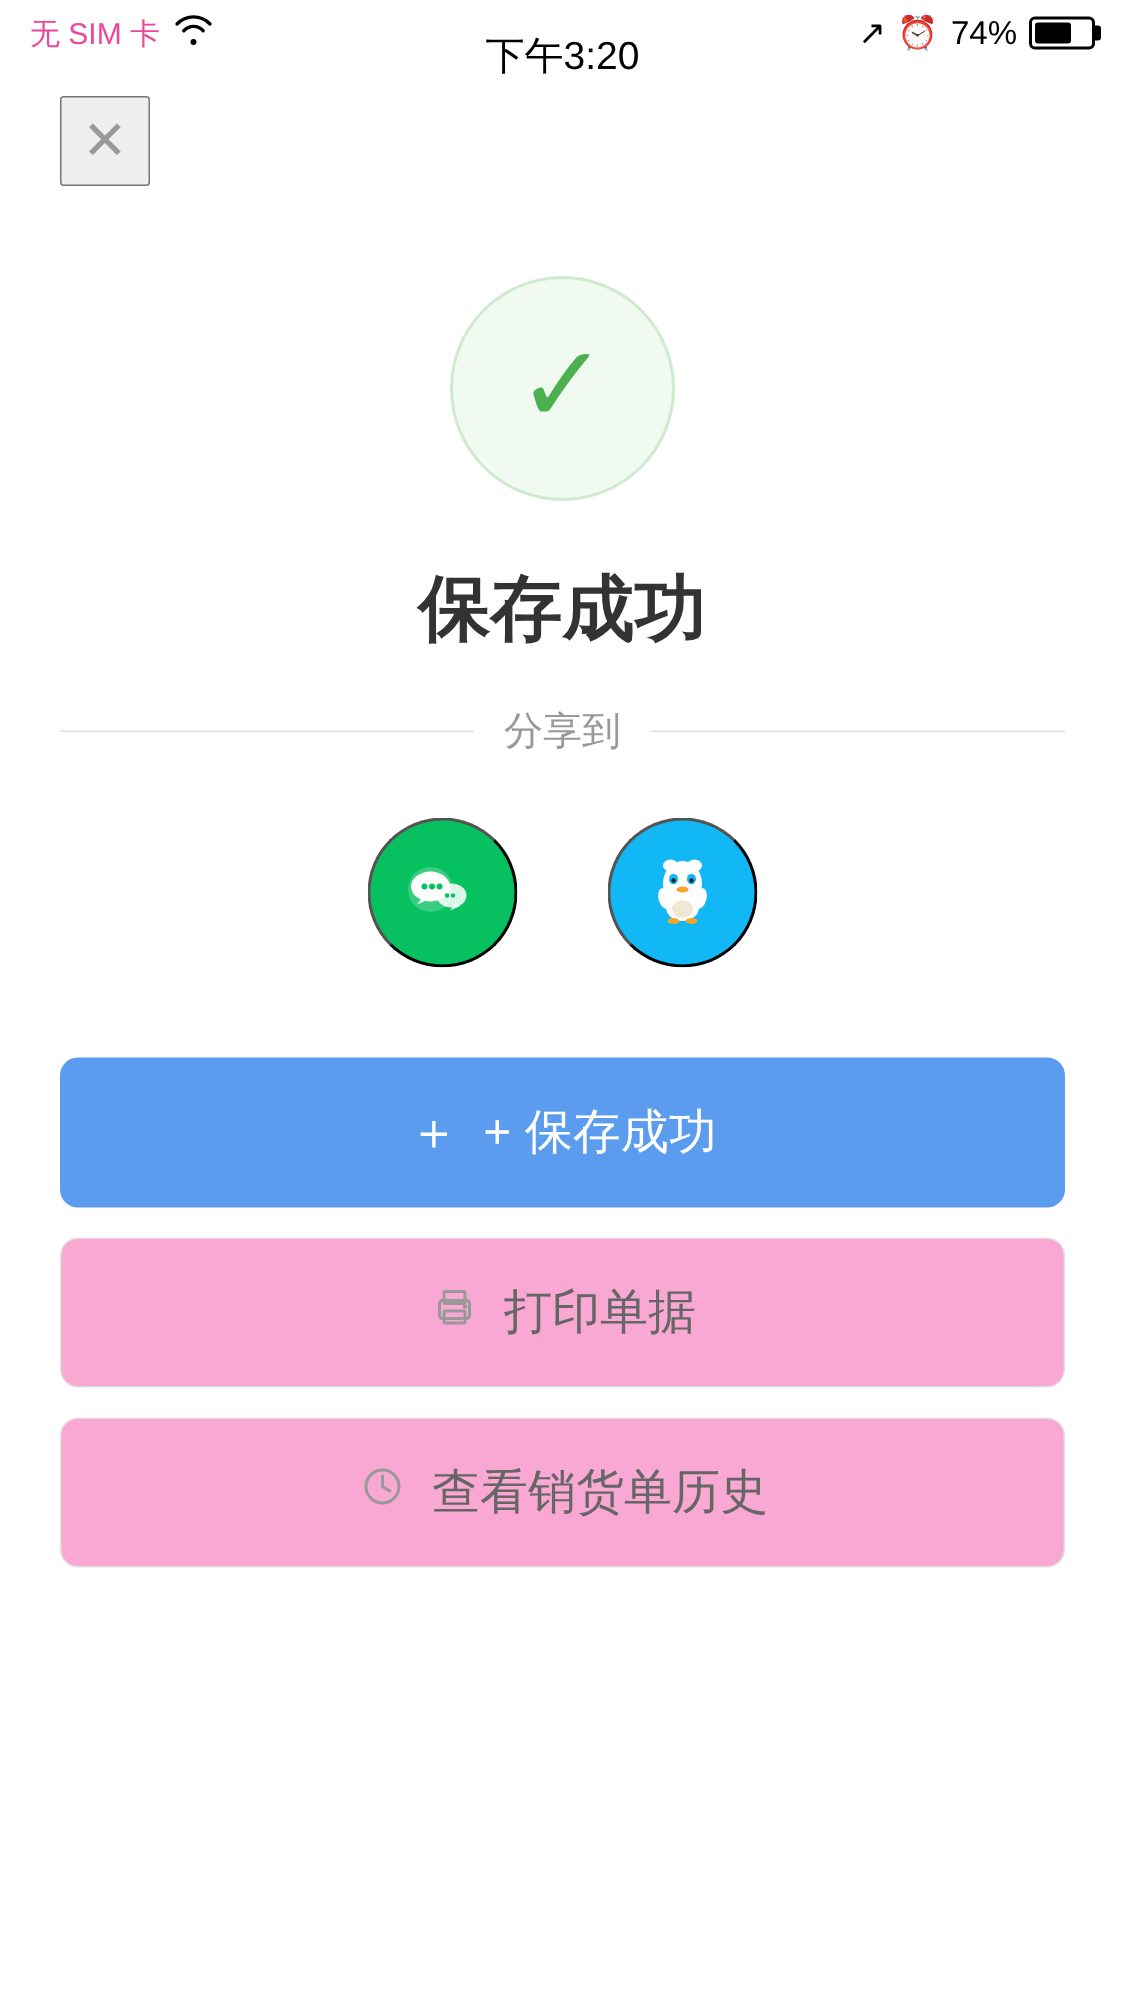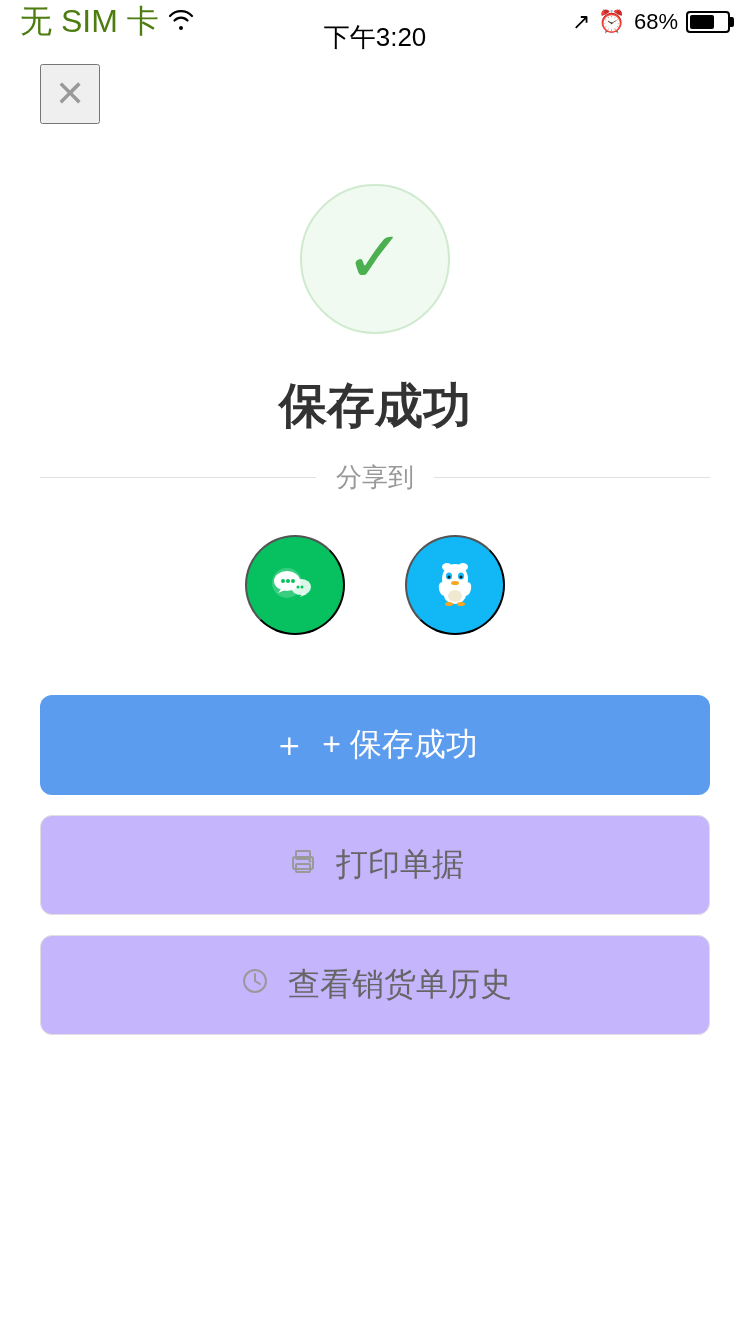--- a/index.html
+++ b/index.html
@@ -23,23 +23,23 @@
       align-items: center;
       justify-content: space-between;
       padding: 0 20px;
       flex-shrink: 0;
     }
 
     .status-left {
       display: flex;
       align-items: center;
       gap: 8px;
-      font-size: 32px;
+      font-size: 20px;
       font-weight: 500;
-      color: #4d7c0f;
+      color: #ec4899;
     }
 
     .status-center {
       font-size: 26px;
       font-weight: 400;
       color: #000;
       position: absolute;
       left: 50%;
       transform: translateX(-50%);
       margin-top: 31px;
@@ -134,21 +134,21 @@
     .success-title {
       font-size: 48px;
       color: #333;
       font-weight: 700;
       margin-top: 40px;
     }
 
     
     .share-section {
       width: 100%;
-      margin-top: 22px;
+      margin-top: 32px;
     }
 
     .share-divider {
       display: flex;
       align-items: center;
       gap: 20px;
     }
 
     .divider-line {
       flex: 1;
@@ -210,21 +210,21 @@
       border: none;
       outline: none;
     }
 
     .action-btn.primary {
       background: #5b9cef;
       color: #fff;
     }
 
     .action-btn.secondary {
-      background: #c4b5fd;
+      background: #f9a8d4;
       color: #666;
       border: 1px solid #e0e0e0;
     }
 
     .btn-icon {
       font-size: 34px;
     }
 
     
     .wechat-svg, .qq-svg {
@@ -245,21 +245,21 @@
         <path d="M3 8C5.8 5 9.7 3.2 14 3.2S22.2 5 25 8" stroke="#000" stroke-width="2.2" stroke-linecap="round" fill="none"></path>
       </svg>
     </span>
   </div>
 
   <div class="status-center">下午3:20</div>
 
   <div class="status-right">
     <span>↗</span>
     <span>⏰</span>
-    <span>68%</span>
+    <span>74%</span>
     <div class="battery-icon">
       <div class="battery-fill"></div>
     </div>
   </div>
 </div>
 
 <div class="main-content">
 
   <button class="close-btn">
     <span class="close-x">✕</span>

